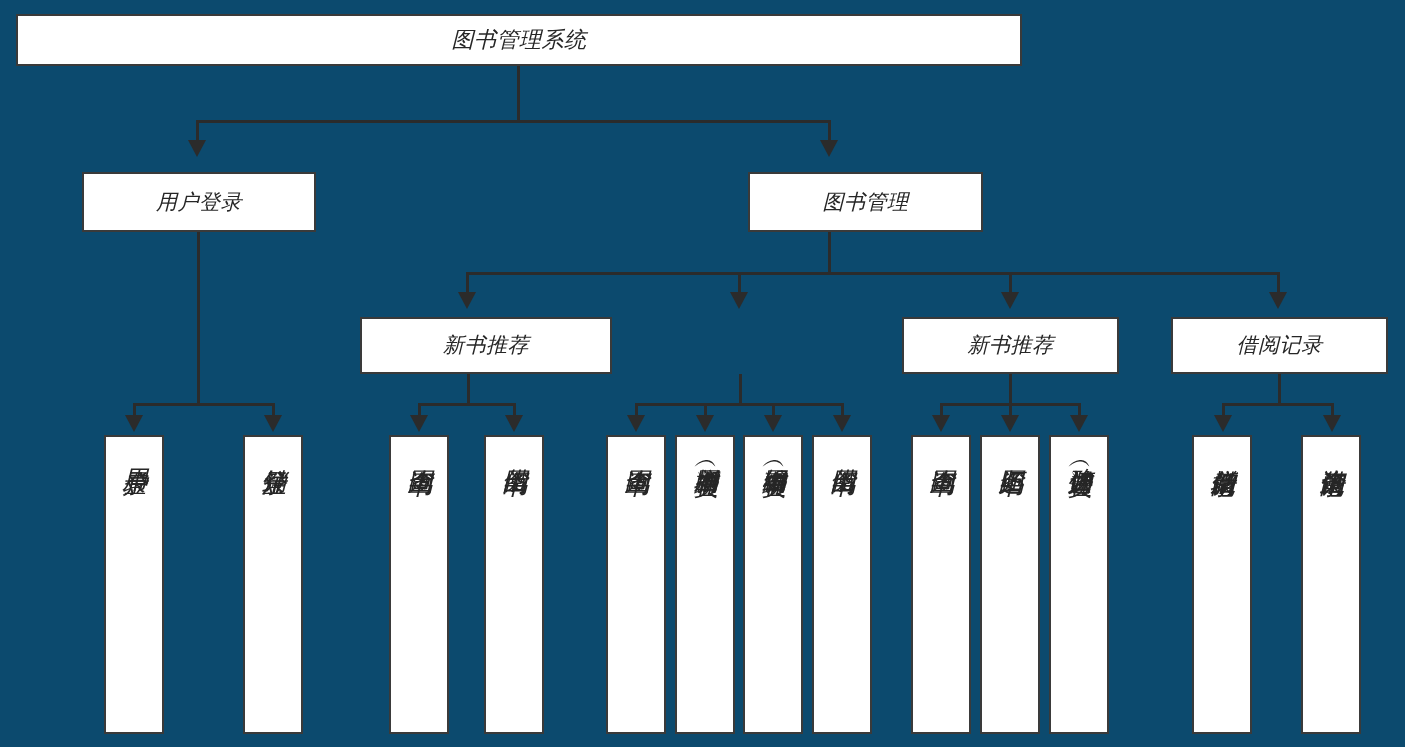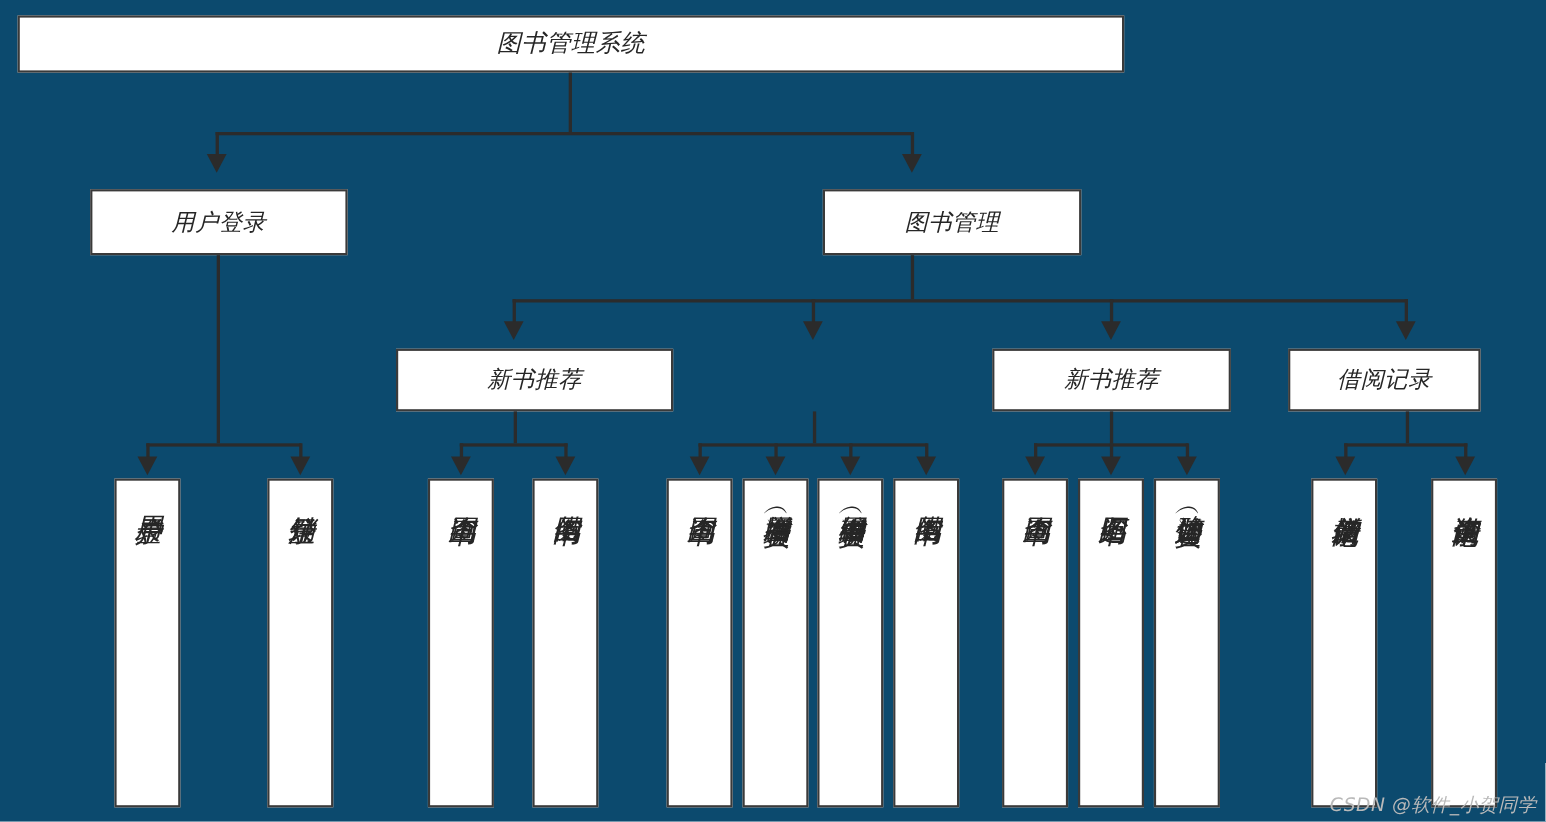--- a/index.html
+++ b/index.html
@@ -132,21 +132,21 @@
   <div class="arrow" style="left:1001px; top:292px;"></div>
   <div class="edge v" style="left:1277px; top:272px; height:22px;"></div>
   <div class="arrow" style="left:1269px; top:292px;"></div>
 
   <div class="node horiz" style="left:360px; top:317px; width:252px; height:57px;">
     <span class="label">新书推荐</span>
   </div>
   <div class="node horiz" style="left:902px; top:317px; width:217px; height:57px;">
     <span class="label">新书推荐</span>
   </div>
-  <div class="node horiz" style="left:1171px; top:317px; width:175px; height:57px;text-align:center;">
+  <div class="node horiz" style="left:1171px; top:317px; width:217px; height:57px;text-align:center;">
     <span class="label">借阅记录</span>
   </div>
 
   <div class="edge v" style="left:467px; top:374px; height:29px;"></div>
   <div class="edge h" style="left:418px; top:403px; width:98px;"></div>
   <div class="edge v" style="left:418px; top:403px; height:14px;"></div>
   <div class="arrow" style="left:410px; top:415px;"></div>
   <div class="edge v" style="left:513px; top:403px; height:14px;"></div>
   <div class="arrow" style="left:505px; top:415px;"></div>
 
@@ -214,15 +214,14 @@
     <span class="label">确认归还（管理员）</span>
   </div>
 
   <div class="node leaf" style="left:1192px; top:435px; width:60px; height:299px;">
     <span class="label">新增借阅记录</span>
   </div>
   <div class="node leaf" style="left:1301px; top:435px; width:60px; height:299px;">
     <span class="label">查询借阅记录</span>
   </div>
 
-  <div id="watermark">CSDN @软件_小贺同学</div>
 
 </div>
 
 </body></html>

